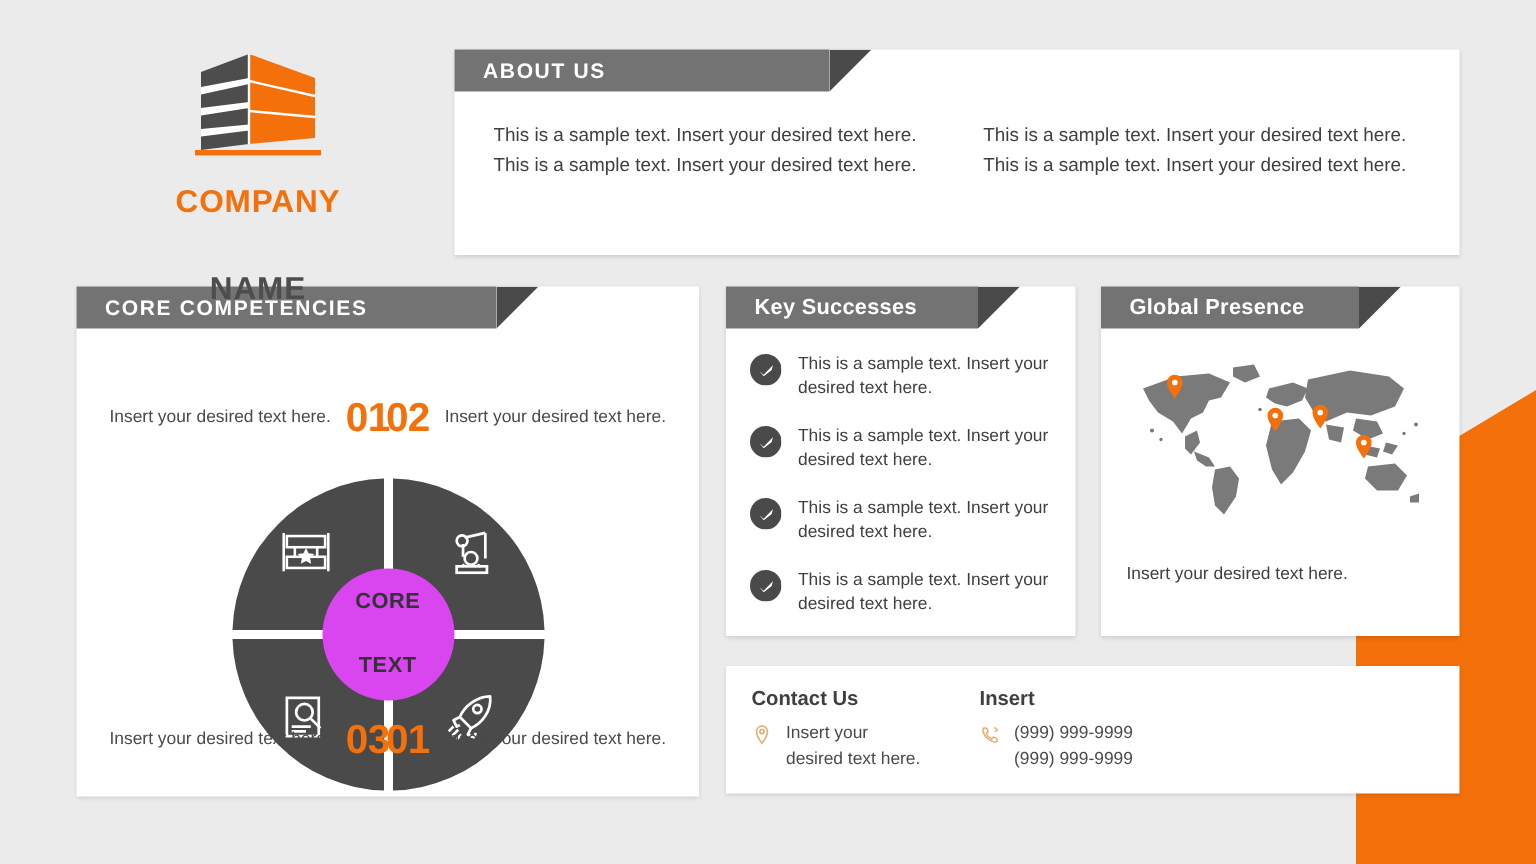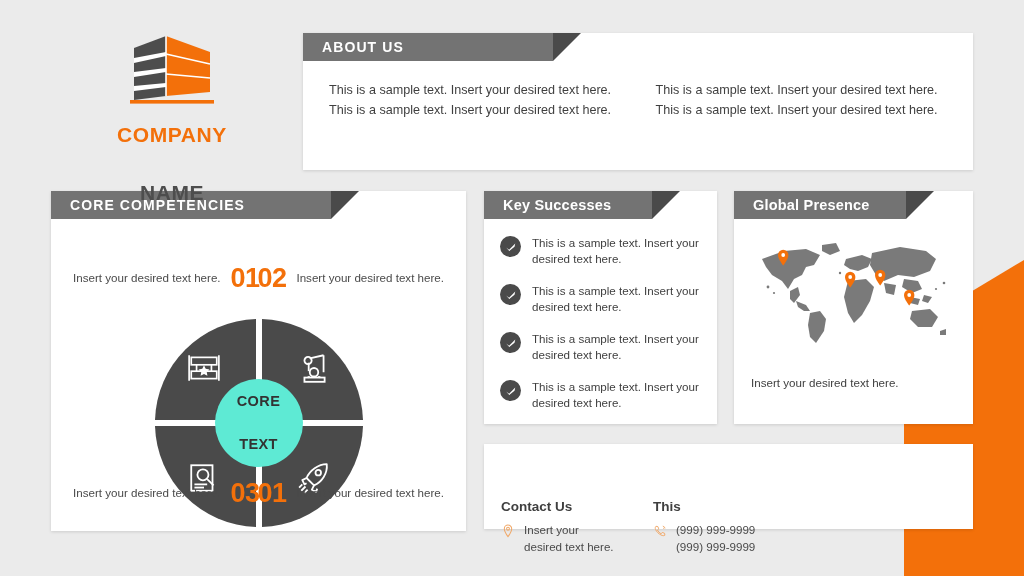--- a/index.html
+++ b/index.html
@@ -143,21 +143,21 @@
   }
   .donut-wrap svg { display: block; }
   .donut-center {
     position: absolute;
     left: 50%;
     top: 50%;
     transform: translate(-50%,-50%);
     width: 88px;
     height: 88px;
     border-radius: 50%;
-    background: #5eead4;
+    background: #d946ef;
     display: flex;
     flex-direction: column;
     align-items: center;
     justify-content: center;
     text-align: center;
     gap: 24px;
   }
   .donut-center span {
     font-size: 14.5px;
     font-weight: bold;
@@ -269,21 +269,20 @@
   }
   .contact-col { position: relative; }
   .cc-1 { width: 152px; }
   .cc-2 { width: 140px; }
   .cc-3 { width: 180px; }
   .contact-title {
     font-size: 13.5px;
     font-weight: bold;
     color: #3f3f3f;
     margin-bottom: 8px;
-    margin-top: 41px;
   }
   .contact-row {
     display: flex;
     align-items: flex-start;
     gap: 9px;
   }
   .contact-icon {
     flex: 0 0 auto;
     width: 14px;
     height: 14px;
@@ -518,21 +517,21 @@
           <circle cx="8" cy="5.4" r="1.6" fill="none" stroke="#f0a868" stroke-width="1.2"></circle>
         </svg>
         <div class="contact-lines">
           <div>Insert your</div>
           <div>desired text here.</div>
         </div>
       </div>
     </div>
 
     <div class="contact-col cc-2">
-      <div class="contact-title">This</div>
+      <div class="contact-title">Insert</div>
       <div class="contact-row">
         <svg class="contact-icon" viewBox="0 0 16 16">
           <path d="M3.4 2.6 l2.2 .4 1 2.6 -1.5 1.3 c.9 2 2.3 3.4 4.2 4.3 l1.3 -1.6 2.6 1 .4 2.2 c-1 .9 -2.6 .7 -4.4 -.2 C6.5 11.3 4 8.8 3 6.4 2.3 4.8 2.5 3.4 3.4 2.6 Z" fill="none" stroke="#f0a868" stroke-width="1.1"></path>
           <path d="M11.2 2.4 a3.4 3.4 0 0 1 2.6 2.6 M11.6 4.6 a1.8 1.8 0 0 1 1.2 1.2" fill="none" stroke="#f0a868" stroke-width="1"></path>
         </svg>
         <div class="contact-lines">
           <div>(999) 999-9999</div>
           <div>(999) 999-9999</div>
         </div>
       </div>

